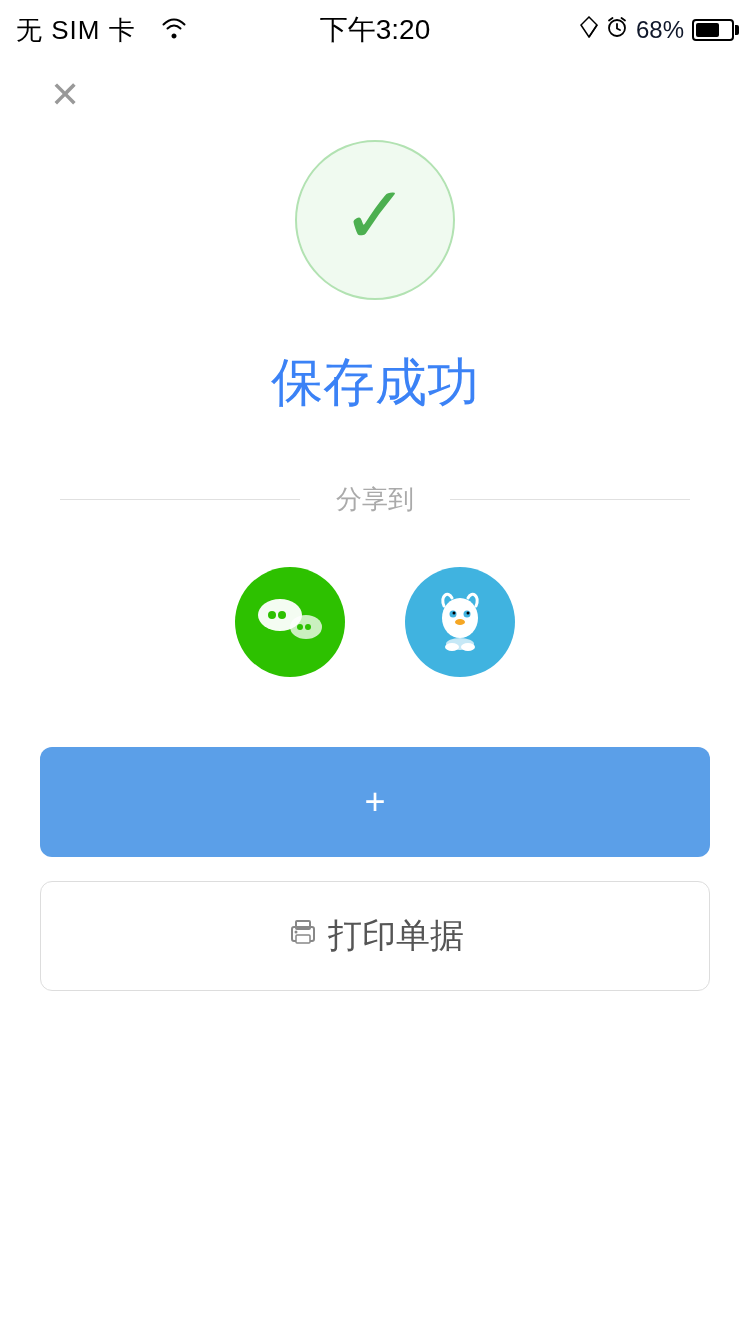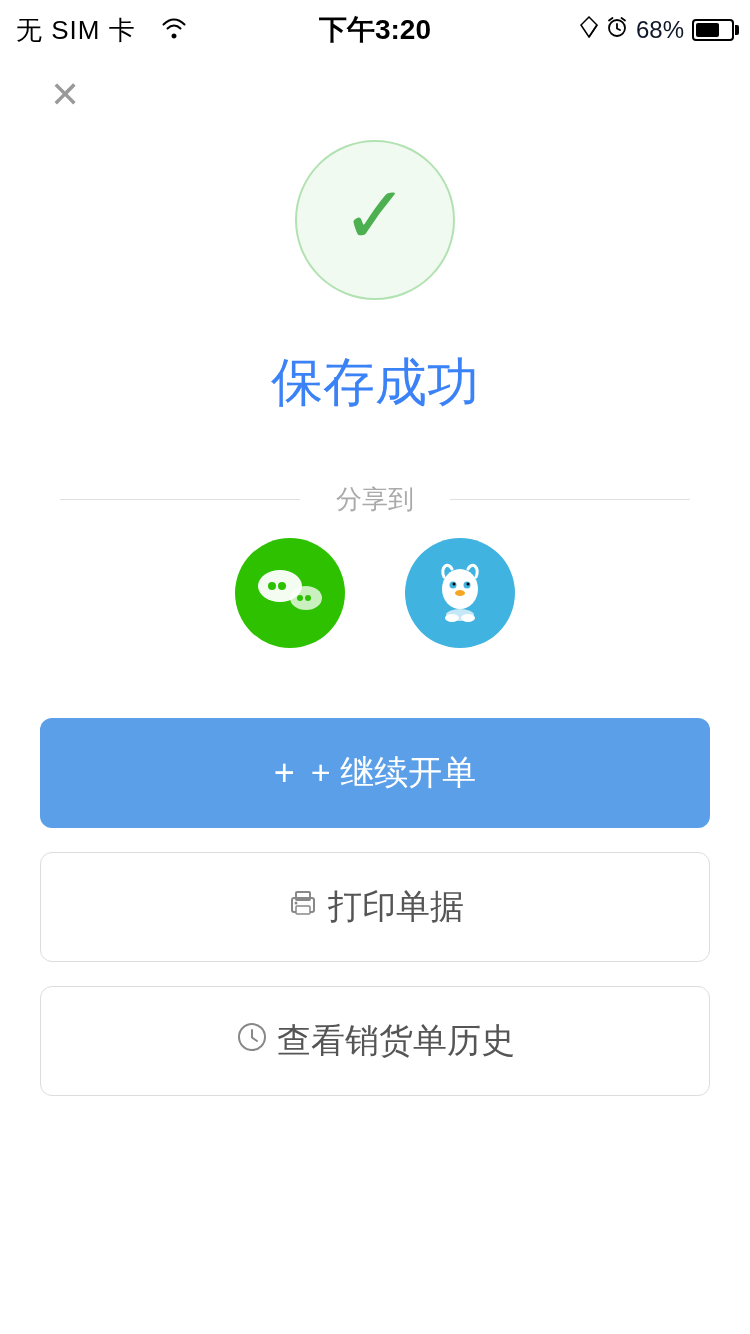--- a/index.html
+++ b/index.html
@@ -25,21 +25,21 @@
     }
     .status-left {
       font-size: 26px;
       color: #000;
       font-weight: 500;
       letter-spacing: 1px;
     }
     .status-center {
       font-size: 28px;
       color: #000;
-      font-weight: 700;
+      font-weight: 400;
       position: absolute;
       left: 50%;
       transform: translateX(-50%);
     }
     .status-right {
       display: flex;
       align-items: center;
       gap: 8px;
       font-size: 24px;
       color: #0f172a;
@@ -133,21 +133,21 @@
 
     
     .share-section {
       width: 100%;
       padding: 0 60px;
     }
     .share-divider-row {
       display: flex;
       align-items: center;
       gap: 36px;
-      margin-bottom: 21px;
+      margin-bottom: 50px;
     }
     .divider-line {
       flex: 1;
       height: 1px;
       background: #e0e0e0;
     }
     .share-label {
       font-size: 26px;
       color: #aaa;
       white-space: nowrap;
@@ -332,39 +332,29 @@
           <ellipse cx="38" cy="59" rx="7" ry="4" fill="white"></ellipse>
         </svg>
       </div>
     </div>
   </div>
 
   <div class="action-buttons">
 
     <button class="btn-primary">
       <span class="btn-icon">+</span>
-      <span style="font-size:34px;">+ 继续开单</span>
     </button>
 
     <button class="btn-secondary">
       <span class="btn-icon">
         <svg width="34" height="34" viewBox="0 0 34 34" fill="none">
           <rect x="6" y="12" width="22" height="14" rx="2" stroke="#888" stroke-width="2" fill="none"></rect>
           <rect x="10" y="6" width="14" height="8" rx="1" stroke="#888" stroke-width="2" fill="none"></rect>
           <rect x="10" y="20" width="14" height="8" rx="1" stroke="#888" stroke-width="1.5" fill="white"></rect>
           <circle cx="10" cy="17" r="1.5" fill="#888"></circle>
         </svg>
       </span>
       <span>打印单据</span>
     </button>
 
-    <button class="btn-secondary">
-      <span class="btn-icon">
-        <svg width="34" height="34" viewBox="0 0 34 34" fill="none">
-          <circle cx="17" cy="17" r="13" stroke="#888" stroke-width="2" fill="none"></circle>
-          <path d="M17 10 L17 17.5 L22 21" stroke="#888" stroke-width="2" stroke-linecap="round"></path>
-        </svg>
-      </span>
-      <span>查看销货单历史</span>
-    </button>
   </div>
 
 </div>
 
 </body></html>

